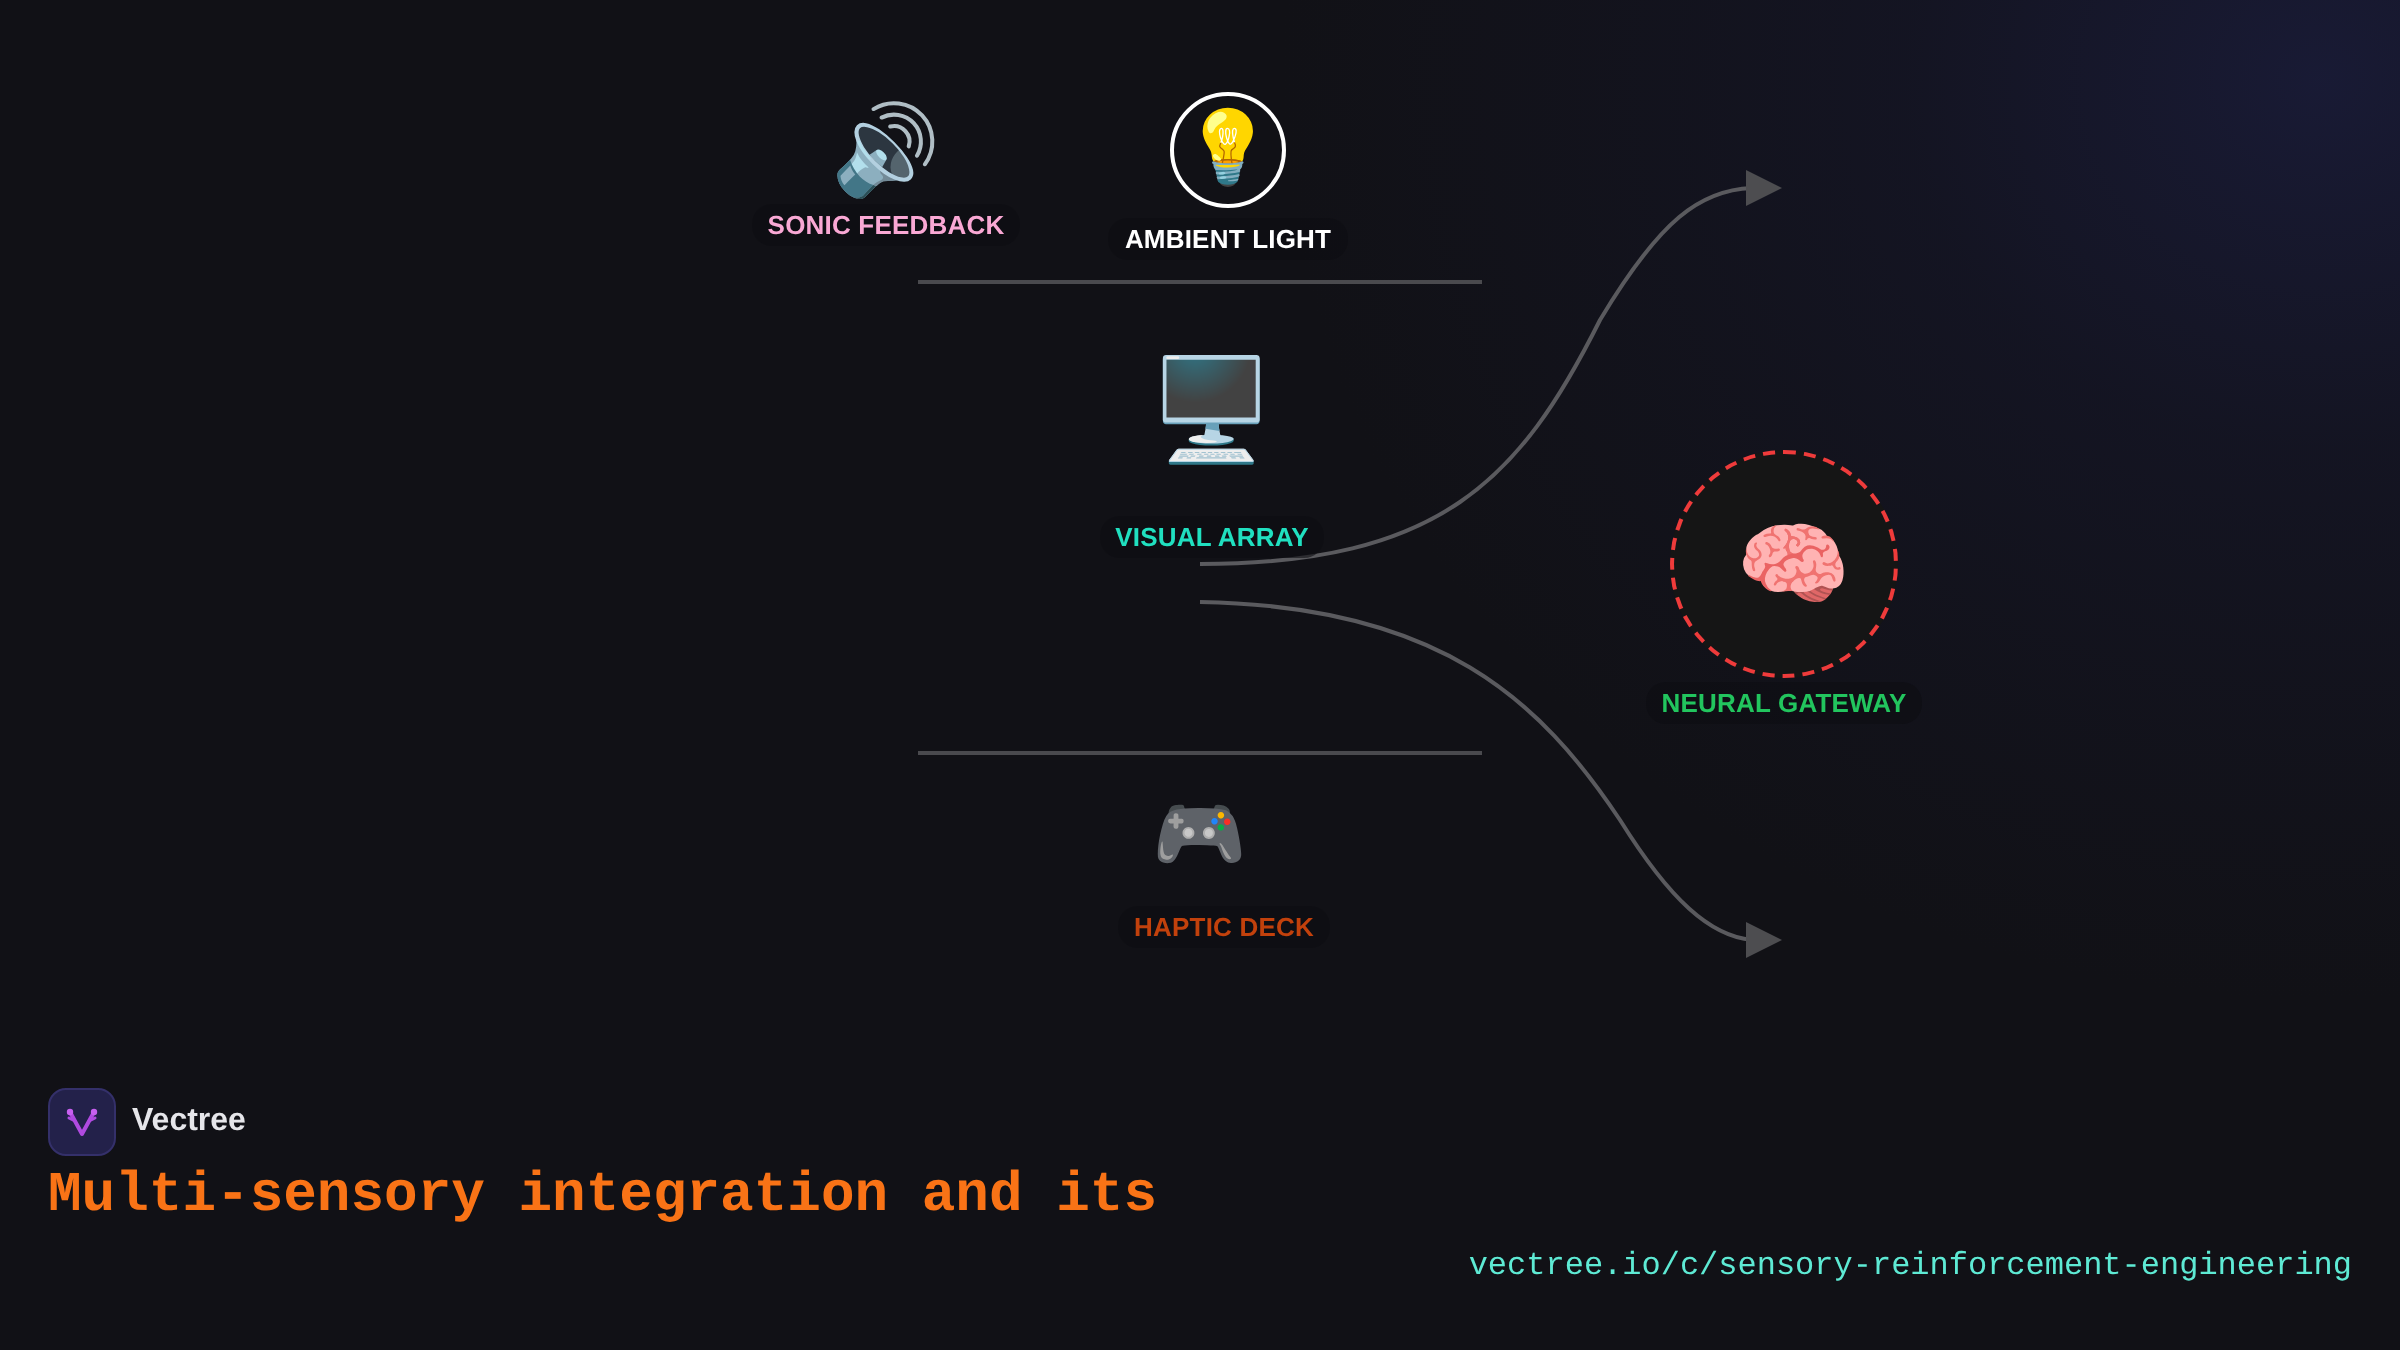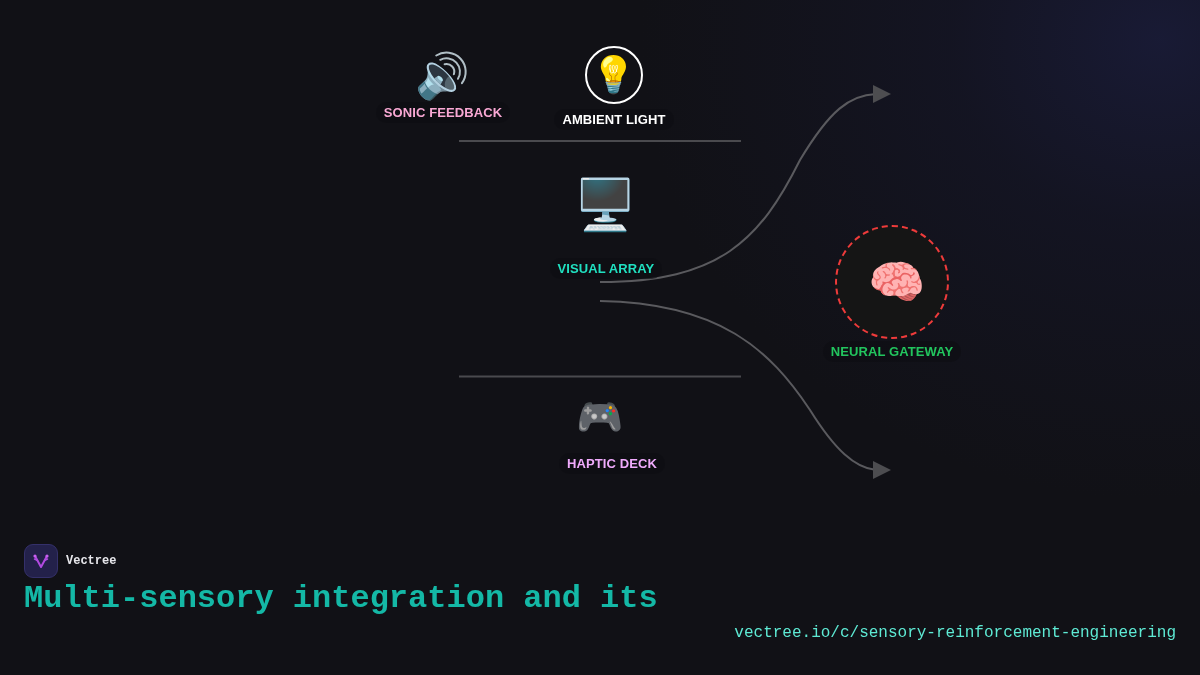--- a/index.html
+++ b/index.html
@@ -29,25 +29,25 @@
       width: 114px; height: 114px; border-radius: 50%; border: 2px dashed #ef3b3b;
       background: #151515; display: flex; align-items: center; justify-content: center;
       box-sizing: border-box;
     }
     .brand { position: absolute; left: 24px; top: 544px; display: flex; align-items: center; gap: 8px; }
     .brand-logo {
       width: 34px; height: 34px; border-radius: 9px; background: #23214a;
       border: 1px solid #34306a; box-sizing: border-box;
       display: flex; align-items: center; justify-content: center;
     }
-    .brand-name { font-family: Liberation Mono, monospace; font-weight: bold; font-size: 12px; color: #e6e6ea; }
+    .brand-name { font-family: Liberation Sans, sans-serif; font-weight: bold; font-size: 16px; color: #e6e6ea; }
     .title {
       position: absolute; left: 24px; top: 582px; margin: 0;
-      font-family: "Liberation Mono", monospace; font-weight: bold; font-size: 32px;
-      line-height: 33px; color: #14b8a6; letter-spacing: 0;
+      font-family: "Liberation Mono", monospace; font-weight: bold; font-size: 28px;
+      line-height: 33px; color: #f97316; letter-spacing: 0;
     }
     .url {
       position: absolute; right: 24px; top: 624px;
       font-family: "Liberation Mono", monospace; font-size: 16px; color: #5eead4;
     }
   </style>
 </head>
 <body>
 
 <div class="bg-glow"></div>
@@ -73,21 +73,21 @@
   <div class="label" style="color:#ffffff; margin-top:5px;">AMBIENT LIGHT</div>
 </div>
 
 <div class="node" style="left:536px; top:180px; width:140px;">
   <div class="icon" style="font-size:50px; height:60px;">🖥️</div>
   <div class="label" style="color:#20e0c0; margin-top:18px;">VISUAL ARRAY</div>
 </div>
 
 <div class="node" style="left:542px; top:398px; width:140px;">
   <div class="icon" style="font-size:38px; height:44px; margin-left:-24px;">🎮</div>
-  <div class="label" style="color:#f0abfc; margin-top:11px;">HAPTIC DECK</div>
+  <div class="label" style="color:#c2410c; margin-top:11px;">HAPTIC DECK</div>
 </div>
 
 <div class="node" style="left:812px; top:225px; width:160px;">
   <div class="gateway">
     <span class="icon" style="font-size:46px; margin-left:10px;">🧠</span>
   </div>
   <div class="label" style="color:#22c55e; margin-top:2px;">NEURAL GATEWAY</div>
 </div>
 
 <div class="brand">

